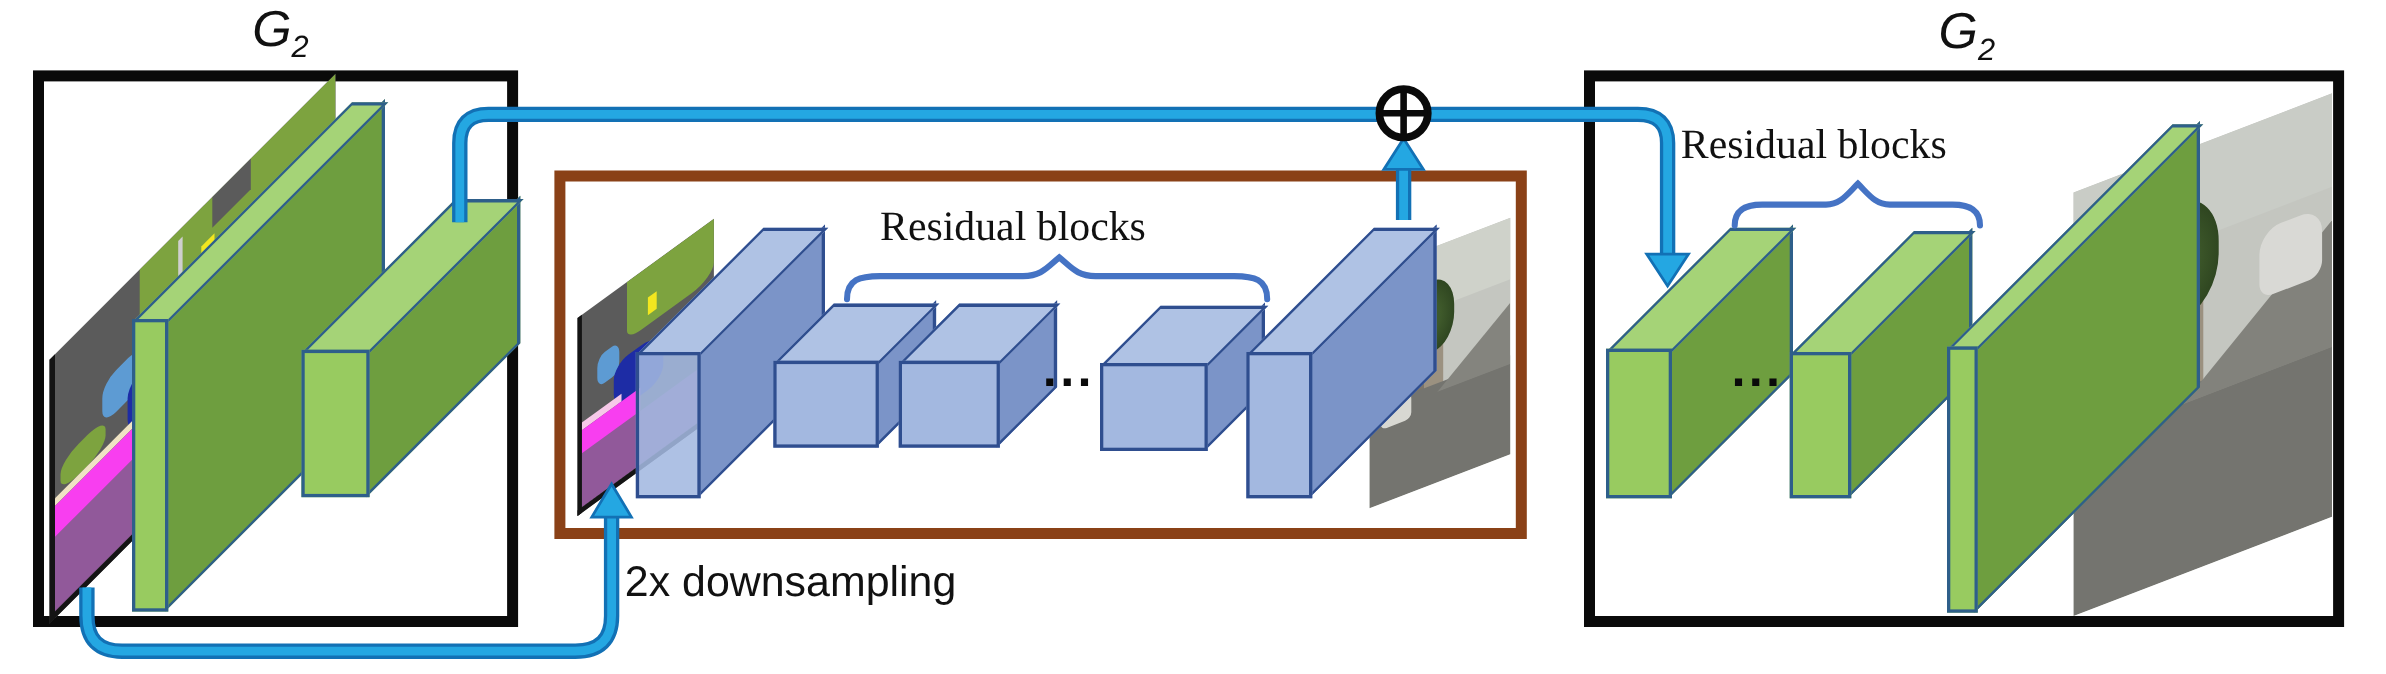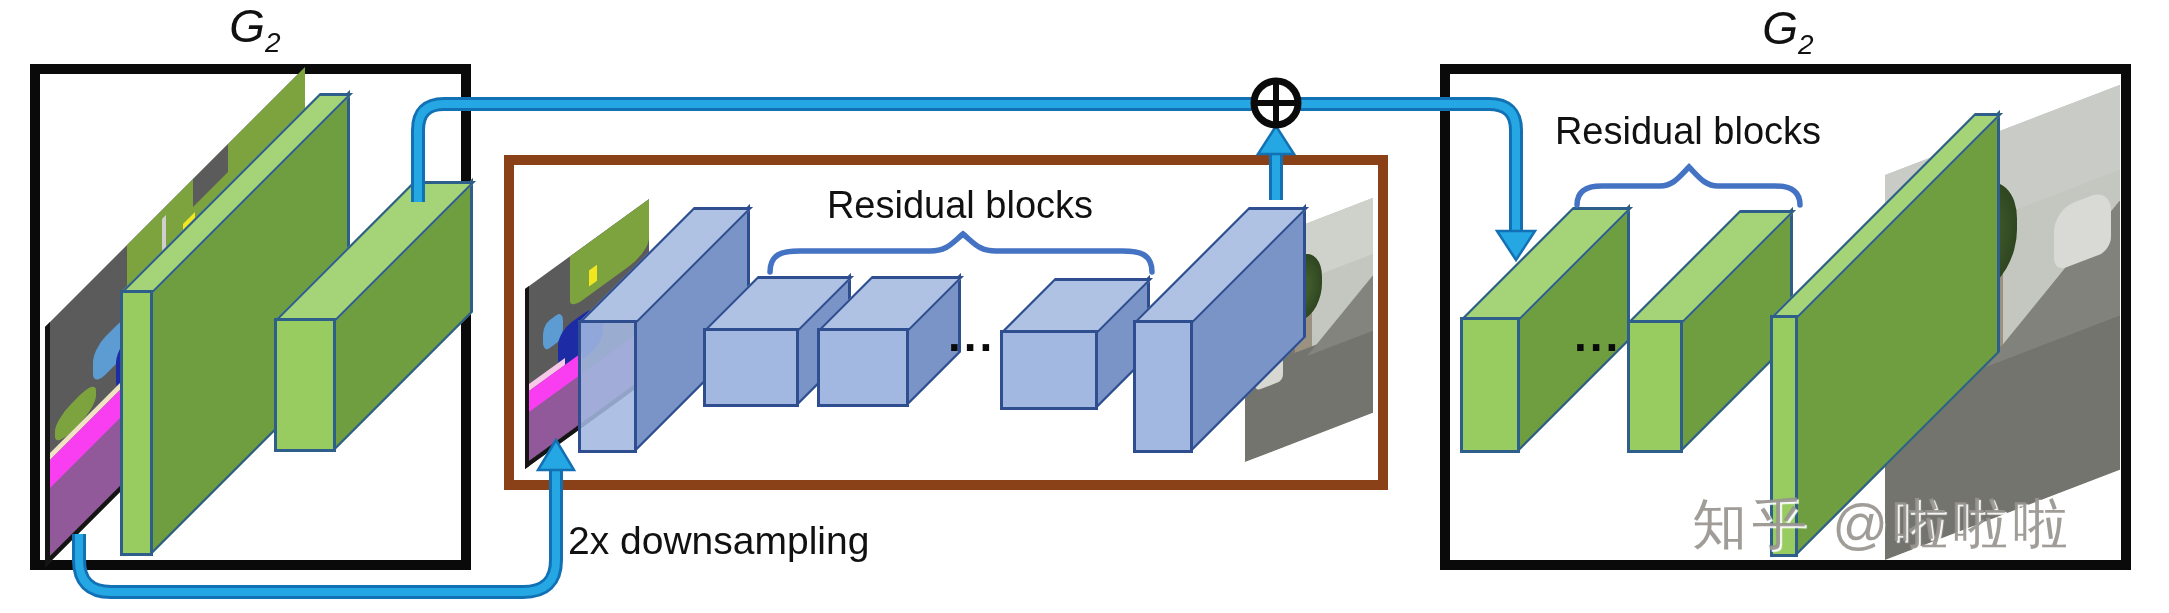--- a/index.html
+++ b/index.html
@@ -12,21 +12,21 @@
   .box-brown{border:10px solid #8a4117;}
 
   
   .glabel{position:absolute;text-align:center;font-style:italic;font-size:46px;color:#111;
           line-height:1.05;}
   .glabel sub{font-size:28px;font-style:italic;}
   .glabel.brown{color:#8a4117;font-size:40px;}
 
   
   .tlabel{position:absolute;color:#111;font-size:38px;white-space:nowrap;}
-  .center{text-align:center;}
+  .center{font-family:Liberation Serif, serif;}
   .dots{position:absolute;color:#0a0a0a;font-weight:bold;font-size:46px;letter-spacing:3px;
         line-height:1;}
 
   
   .b3{position:absolute;}
   .b3 .fc,.b3 .sd,.b3 .tp{position:absolute;box-sizing:border-box;border:3px solid var(--oc);}
   .b3 .fc{left:0;top:0;width:var(--fw);height:var(--fh);background:var(--c1);}
   .b3 .sd{left:calc(var(--fw) - 3px);top:0;width:var(--d);height:var(--fh);
           background:var(--c2);transform-origin:0 0;transform:skewY(-45deg);}
   .b3 .tp{left:0;top:calc(3px - var(--d));width:var(--fw);height:var(--d);
@@ -197,17 +197,16 @@
 
     <path class="brace" d="M1577,205 C1577,190 1588,186 1602,186 L1660,186 C1673,186 1679,177 1689,167 C1699,177 1705,186 1718,186 L1775,186 C1789,186 1800,190 1800,205"></path>
 
     <g>
       <circle cx="1276" cy="103" r="22" fill="#ffffff" stroke="#0a0a0a" stroke-width="7"></circle>
       <line x1="1276" y1="81" x2="1276" y2="125" stroke="#0a0a0a" stroke-width="6"></line>
       <line x1="1254" y1="103" x2="1298" y2="103" stroke="#0a0a0a" stroke-width="6"></line>
     </g>
   </svg>
 
-  <div class="tlabel" style="left:568px;top:519px;font-size:39px;">2x downsampling</div>
-
-  <div class="wmark" style="left:1692px;top:488px;">知乎 @啦啦啦</div>
+  <div class="tlabel" style="left:568px;top:508px;font-size:39px;">2x downsampling</div>
+
 
 </div>
 
 </body></html>

